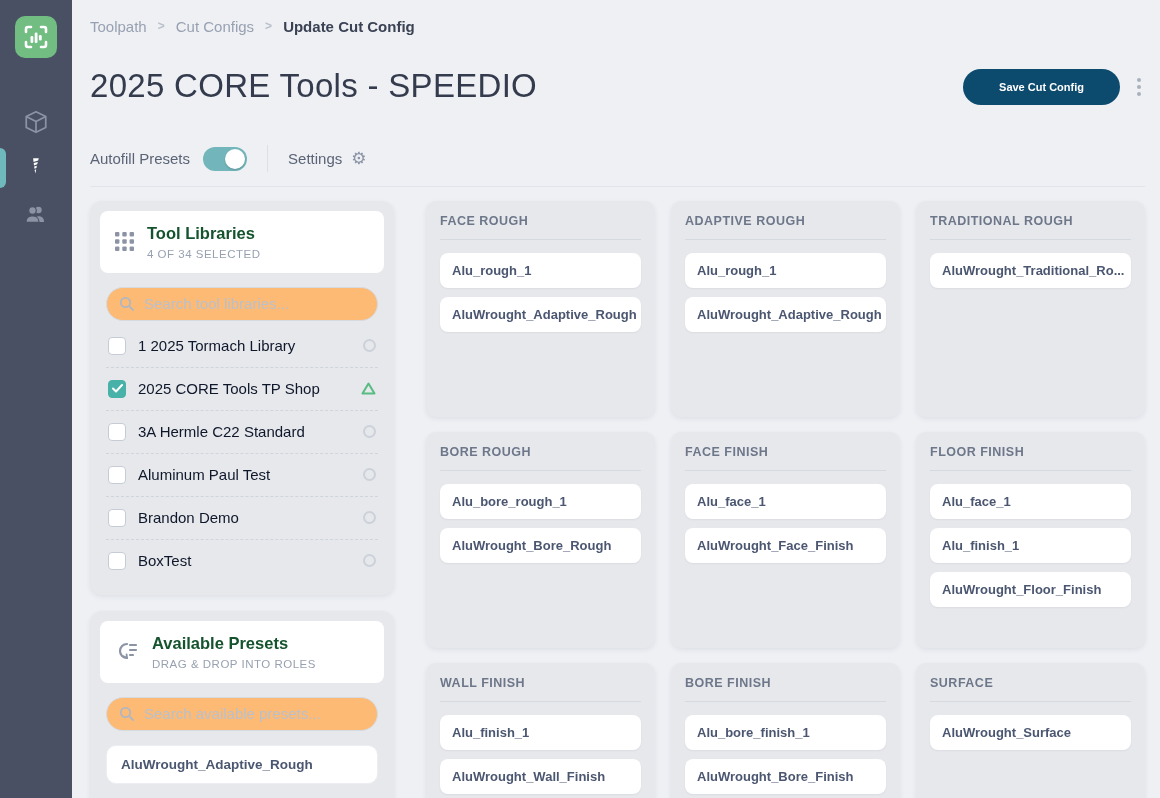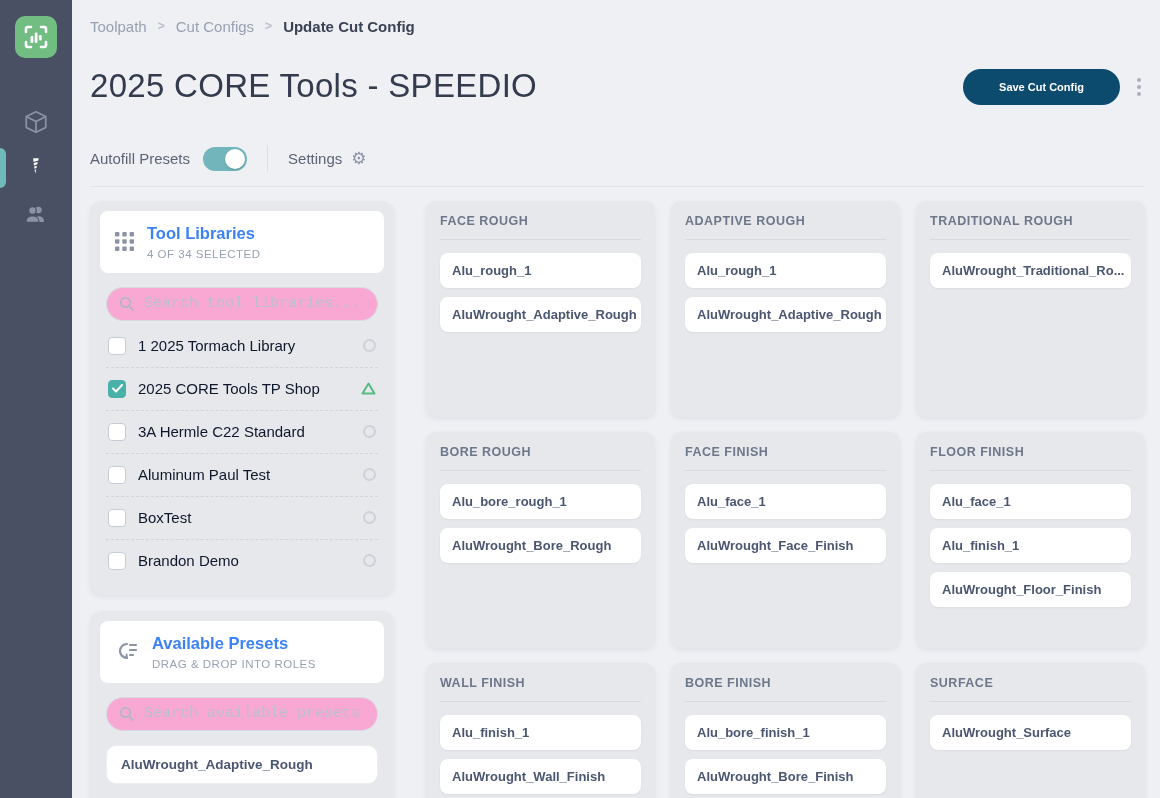--- a/index.html
+++ b/index.html
@@ -73,28 +73,28 @@
   .left-col { width: 304px; flex: none; display: flex; flex-direction: column; gap: 16px; }
 
   .panel {
     background: #e6e8ec; border-radius: 12px; padding: 10px;
     box-shadow: 0 2px 5px rgba(44,54,76,.08);
   }
   .panel-tool-lib { height: 394px; overflow: hidden; }
   .panel-avail { height: 420px; overflow: hidden; }
 
   .panel-header { background: #fff; border-radius: 8px; padding: 13px 15px; display: flex; align-items: center; gap: 13px; }
-  .ph-title { font-size: 16.5px; font-weight: 700; color: #3b82f6; line-height: 1.2; }
+  .ph-title { font-size: 16.5px; font-weight: 700; color: #14532d; line-height: 1.2; }
   .ph-sub { font-size: 11.5px; font-weight: 400; color: #98a1b1; letter-spacing: .5px; margin-top: 4px; }
 
   .search { margin: 14px 6px 0; position: relative; }
   .search input {
     width: 100%; height: 34px; border-radius: 17px; border: 1.5px solid #d6dae1;
-    background: #f9a8d4; padding: 0 14px 0 37px; font-size: 15px; color: #4a5366;
-    outline: none; font-family: Liberation Mono, monospace;
+    background: #fdba74; padding: 0 14px 0 37px; font-size: 15px; color: #4a5366;
+    outline: none; font-family: Liberation Sans, sans-serif;
   }
   .search input::placeholder { color: #b9c0cc; }
   .search .mag { position: absolute; left: 13px; top: 9px; }
 
   .lib-list { margin: 4px 6px 0; }
   .lib-row { display: flex; align-items: center; gap: 12px; padding: 12px 2px; cursor: pointer; }
   .lib-row + .lib-row { border-top: 1px dashed #d0d5dd; }
   .cb {
     width: 18px; height: 18px; border-radius: 4px; border: 1.5px solid #c6ccd6;
     background: #fff; flex: none; display: flex; align-items: center; justify-content: center; cursor: pointer;
@@ -260,26 +260,26 @@
             <span class="lib-label">3A Hermle C22 Standard</span>
             <span class="ind-circle"></span>
           </div>
           <div class="lib-row">
             <span class="cb"></span>
             <span class="lib-label">Aluminum Paul Test</span>
             <span class="ind-circle"></span>
           </div>
           <div class="lib-row">
             <span class="cb"></span>
+            <span class="lib-label">Brandon Demo</span>
+            <span class="ind-circle"></span>
+          </div>
+          <div class="lib-row">
+            <span class="cb"></span>
             <span class="lib-label">BoxTest</span>
-            <span class="ind-circle"></span>
-          </div>
-          <div class="lib-row">
-            <span class="cb"></span>
-            <span class="lib-label">Brandon Demo</span>
             <span class="ind-circle"></span>
           </div>
         </div>
       </div>
 
       <div class="panel panel-avail">
         <div class="panel-header">
           <svg width="24" height="22" viewBox="0 0 24 22" fill="none" stroke="#8b93a5" stroke-width="2.2" stroke-linecap="round">
             <path d="M12 3 A7 7 0 1 0 12 17"></path>
             <path d="M12 17 L8.6 15.2 M12 17 L11.6 13.4" stroke-width="1.8"></path>

